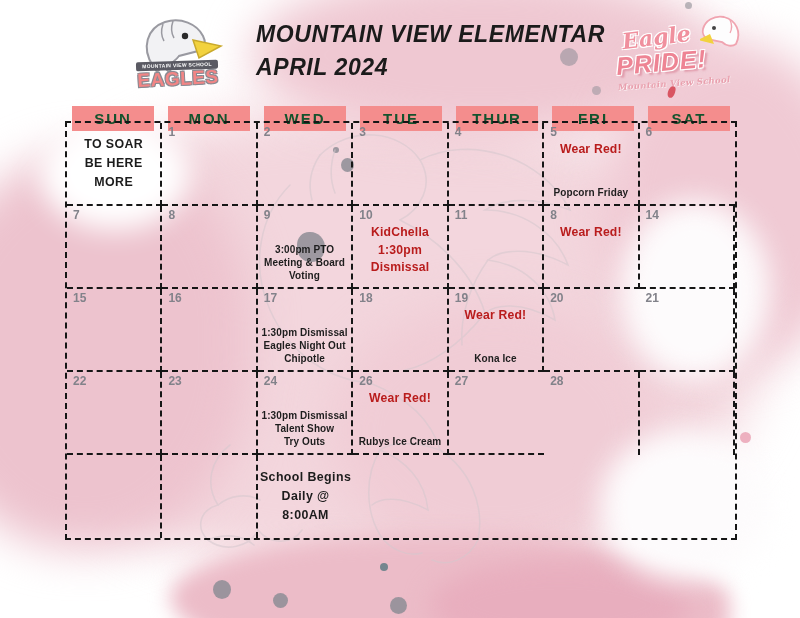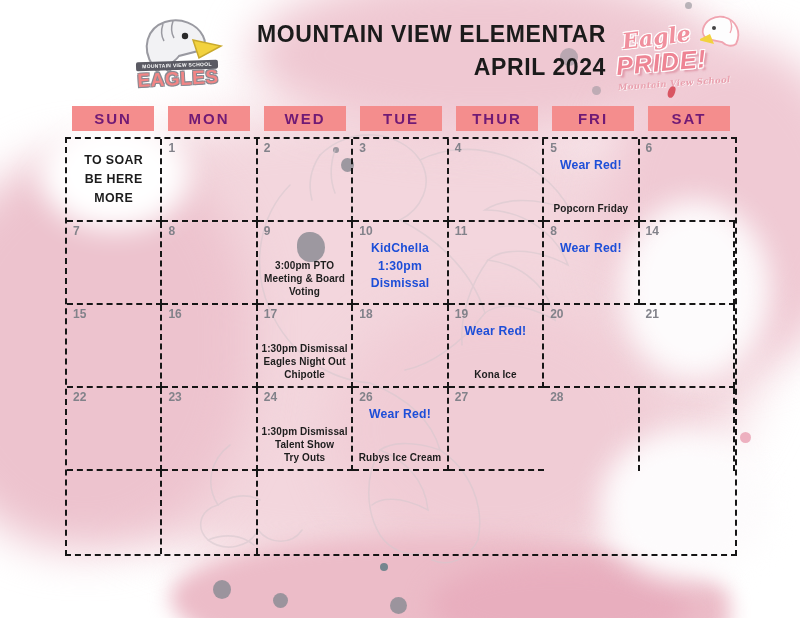--- a/index.html
+++ b/index.html
@@ -22,22 +22,22 @@
   .white-spot-a{left:40px;top:120px;width:150px;height:110px;background:#ffffff;filter:blur(14px);border-radius:50%;}
   .white-spot-b{left:620px;top:200px;width:150px;height:180px;background:#fdfbfc;filter:blur(14px);border-radius:50%;}
   .white-spot-c{left:600px;top:430px;width:170px;height:150px;background:#fdfbfc;filter:blur(14px);border-radius:50%;}
 
   .splat{position:absolute;border-radius:50%;background:#8d8d95;opacity:.85;}
 
   
   .sketch{position:absolute;left:170px;top:115px;opacity:.55;}
 
   
-  .title-block{position:absolute;left:236px;top:18px;width:370px;text-align:right;
-    font-weight:700;font-size:23px;line-height:33px;letter-spacing:.6px;color:#1b1b1b;}
+  .title-block{position:absolute;left:256px;top:18px;width:370px;text-align:left;
+    font-weight:700;font-size:23px;line-height:33px;letter-spacing:.6px;color:#1b1b1b;font-style:italic;}
 
   .logo-left{position:absolute;left:123px;top:14px;width:110px;height:88px;text-align:center;}
   .logo-left .banner{position:absolute;left:13px;top:47px;width:82px;height:9px;background:#5a5a63;
     color:#fff;font-size:5px;font-weight:700;line-height:9px;letter-spacing:.3px;transform:rotate(-2deg);border-radius:2px;}
   .logo-left .team{position:absolute;left:0;top:54px;width:110px;font-size:19px;font-weight:800;
     letter-spacing:.5px;color:#f28585;transform:rotate(-3deg);
     text-shadow:1px 1px 0 #8a8a92,-1px 1px 0 #8a8a92,1px -1px 0 #8a8a92,-1px -1px 0 #8a8a92;}
 
   .logo-right{position:absolute;left:616px;top:12px;width:130px;height:90px;}
   .logo-right .l1{position:absolute;left:6px;top:12px;font-family:"DejaVu Serif",serif;font-style:italic;
@@ -48,33 +48,33 @@
     text-shadow:1px 1px 0 #fff,-1px -1px 0 #fff,1px -1px 0 #fff,-1px 1px 0 #fff,3px 3px 2px rgba(214,116,138,.55);}
   .logo-right .l3{position:absolute;left:2px;top:66px;width:120px;font-family:"DejaVu Serif",serif;font-style:italic;
     font-weight:700;font-size:8.5px;color:#e9a0ae;transform:rotate(-4deg);letter-spacing:.3px;
     text-shadow:.5px .5px 0 #fff;}
   .logo-right .mini-eagle{position:absolute;left:84px;top:2px;}
   .red-splat{position:absolute;left:668px;top:86px;width:7px;height:12px;background:#d95562;border-radius:60% 40% 55% 45%;transform:rotate(15deg);}
 
   
   .dow-row{position:absolute;left:65px;top:106px;width:672px;height:25px;display:flex;}
   .dow-slot{width:96px;display:flex;justify-content:center;}
-  .day-header{width:82px;height:25px;background:#f48d8d;color:#701a75;font-weight:700;
+  .day-header{width:82px;height:25px;background:#f48d8d;color:#14532d;font-weight:700;
     font-size:15px;letter-spacing:2px;display:flex;align-items:center;justify-content:center;}
 
-  .grid{position:absolute;left:65px;top:137px;width:672px;height:419px;
+  .grid{position:absolute;left:65px;top:121px;width:672px;height:419px;
     display:grid;grid-template-columns:repeat(7,1fr);grid-template-rows:repeat(5,1fr);
     border:2px dashed #161616;box-sizing:border-box;}
   .cell{border-right:2px dashed #161616;border-bottom:2px dashed #161616;box-sizing:border-box;
     display:flex;flex-direction:column;overflow:hidden;}
   .cell.last-col{border-right:none;}
   .cell.last-row{border-bottom:none;}
   .day-num{font-size:12px;font-weight:600;color:#82828a;padding:3px 0 0 6px;line-height:13px;min-height:14px;}
   .slot-top{white-space:pre-line;text-align:center;font-weight:700;font-size:12.2px;line-height:1.45;
-    color:#1d4ed8;margin-top:1px;letter-spacing:.2px;}
+    color:#b91c1c;margin-top:1px;letter-spacing:.2px;}
   .slot-bottom{white-space:pre-line;text-align:center;font-weight:700;font-size:10px;line-height:1.3;
     color:#1d1d1d;margin-top:auto;padding-bottom:5px;letter-spacing:.1px;}
   .note{white-space:pre-line;text-align:center;font-weight:700;font-size:12.4px;line-height:1.55;
     color:#1c1c1c;margin:auto;letter-spacing:.4px;}
 </style>
 </head>
 <body>
 
 <div class="wash wash-main"></div>
 <div class="wash wash-left"></div>
@@ -267,13 +267,18 @@
     </div>
     <div class="cell last-col">
       <div class="day-num">27</div>
     </div>
     <div class="cell last-row">
       <div class="day-num">28</div>
     </div>
     <div class="cell last-row"></div>
     <div class="cell last-row"></div>
     <div class="cell last-row"></div>
+    <div class="cell last-col last-row">
+      <div class="note">School Begins
+Daily @
+8:00AM</div>
+    </div>
   </div>
 
 </body></html>

